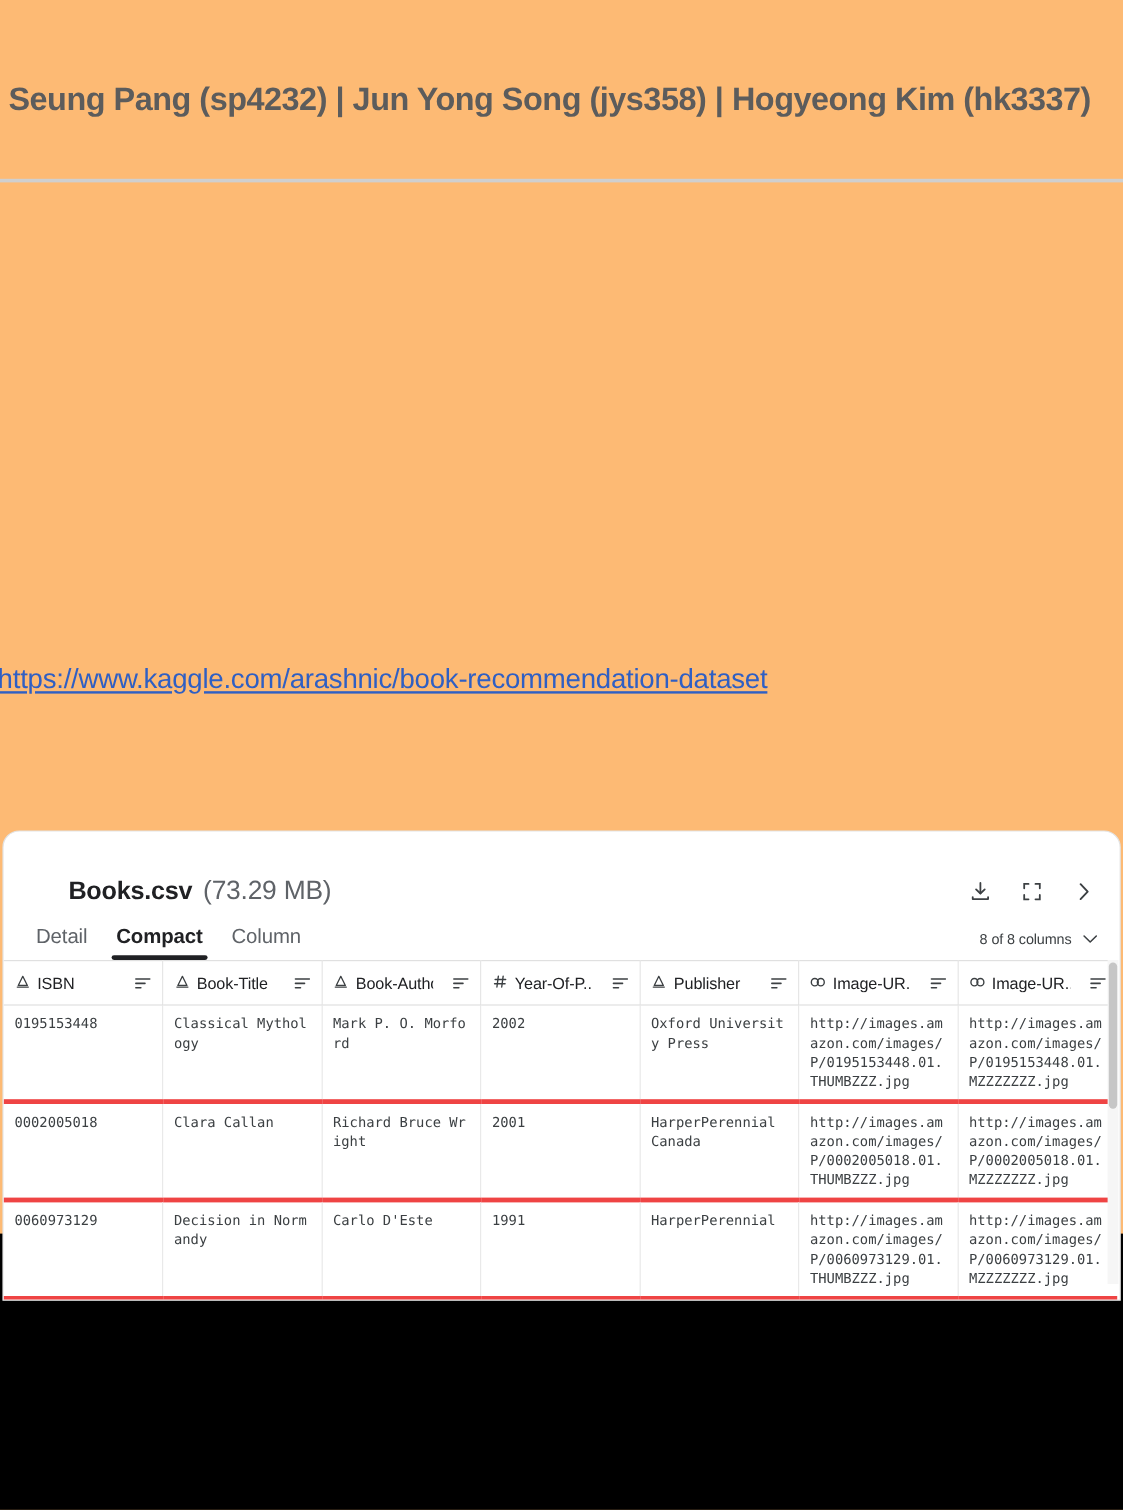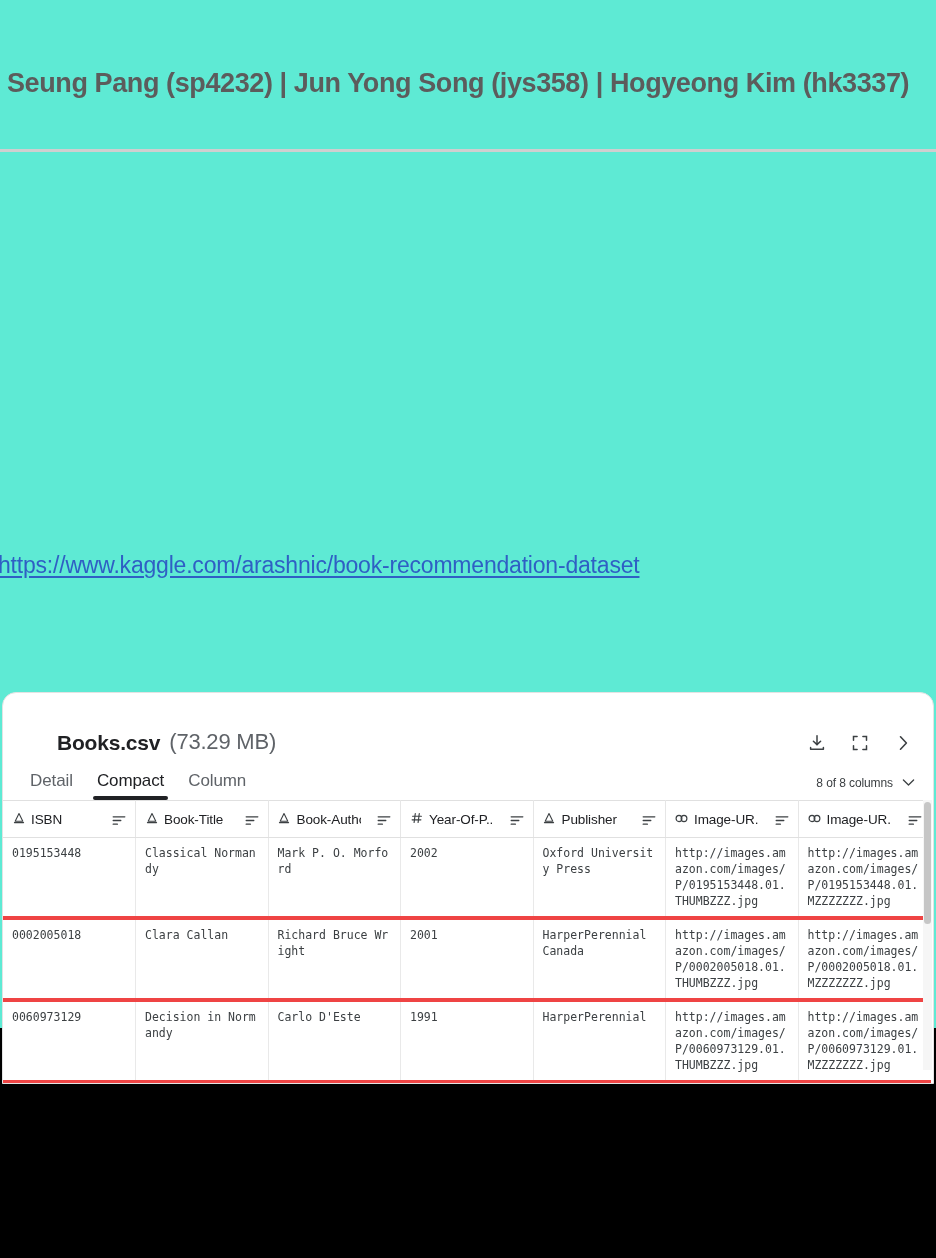--- a/index.html
+++ b/index.html
@@ -2,21 +2,21 @@
 <html><head>
 <meta charset="utf-8">
 <style>
   * { box-sizing: border-box; margin: 0; padding: 0; }
   html, body {
     width: 936px; height: 1258px;
     background: #000000;
     font-family: "Liberation Sans", sans-serif;
     overflow: hidden;
   }
-  .page { position: relative; width: 936px; height: 1028px; background: #5eead4; }
+  .page { position: relative; width: 936px; height: 1028px; background: #fdba74; }
 
   
   .slide-header {
     position: absolute; left: 0; top: 52px; width: 936px; height: 62px;
     display: flex; align-items: center;
   }
   .slide-header-text {
     font-size: 27px; font-weight: bold; color: #5c5c5c;
     letter-spacing: -0.4px; padding-left: 7px; white-space: nowrap;
   }
@@ -62,21 +62,21 @@
   
   .tab-bar {
     height: 45px; display: flex; align-items: flex-end;
     padding: 0 18px 0 15px; position: relative; text-align: right;
   }
   .tabs { display: flex; align-items: flex-end; gap: 0; }
   .tab {
     font-size: 17px; color: #5f6368; padding: 0 12px 9px 12px;
     cursor: pointer; letter-spacing: -0.1px; position: relative;
   }
-  .tab.active { color: #202124; font-weight: normal; }
+  .tab.active { color: #202124; font-weight: bold; }
   .tab.active::after {
     content: ""; position: absolute; left: 8px; right: 8px; bottom: 0;
     height: 4px; background: #202124; border-radius: 2px;
   }
   .tab-spacer { flex: 1 1 auto; }
   .col-count {
     display: flex; align-items: center; gap: 9px;
     font-size: 12px; color: #3c4043; padding-bottom: 10px; cursor: pointer;
     letter-spacing: -0.1px;
   }
@@ -334,21 +334,21 @@
               </div>
             </th>
           </tr>
         </thead>
         <tbody>
           <tr>
             <td>
               <div class="cell-text">0195153448</div>
             </td>
             <td>
-              <div class="cell-text">Classical Normandy</div>
+              <div class="cell-text">Classical Mythology</div>
             </td>
             <td>
               <div class="cell-text">Mark P. O. Morford</div>
             </td>
             <td>
               <div class="cell-text">2002</div>
             </td>
             <td>
               <div class="cell-text">Oxford University Press</div>
             </td>

